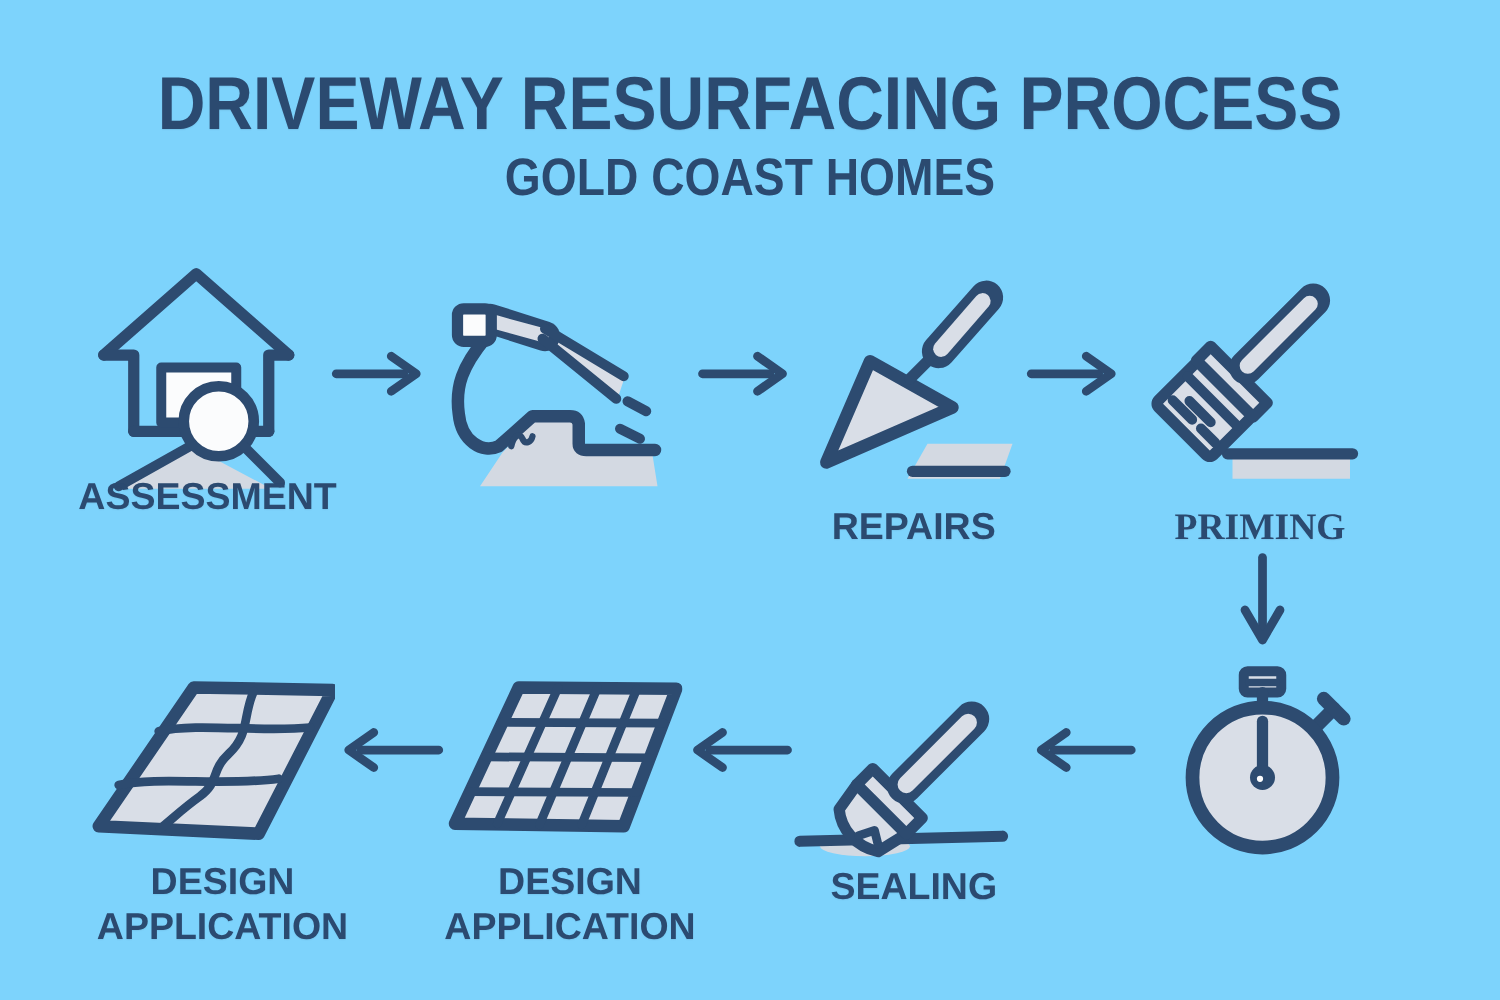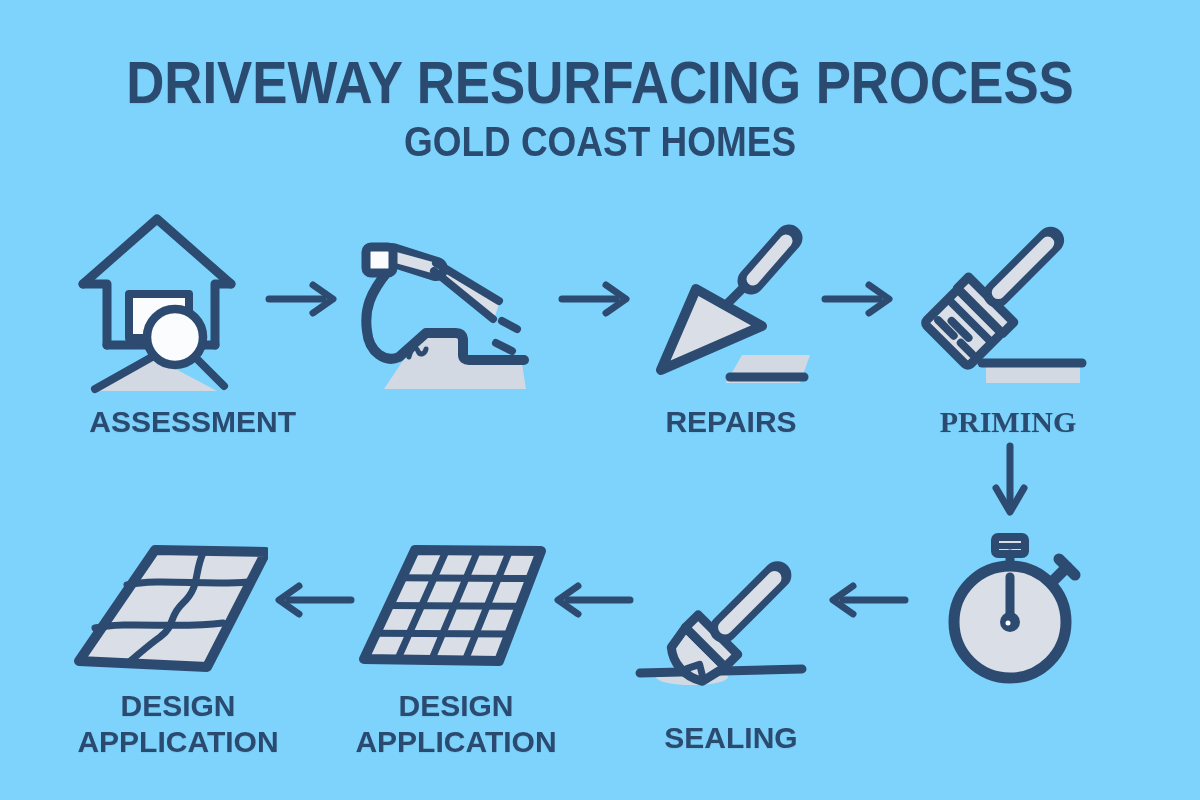--- a/index.html
+++ b/index.html
@@ -102,21 +102,21 @@
         <path d="M 21,18 L 21,42" stroke="#2d4b70" stroke-width="8"></path>
         <path d="M 12,40 L 12,56" stroke="#2d4b70" stroke-width="8"></path>
         <path d="M 34,3 L 34,59" stroke="#2d4b70" stroke-width="8"></path>
         <rect x="48" y="-1" width="16" height="64" fill="#d9dee7" stroke="#2d4b70" stroke-width="9"></rect>
         <path d="M 72,31 L 148,31" stroke="#2d4b70" stroke-width="27"></path>
         <path d="M 74,31 L 144,31" stroke="#d9dee7" stroke-width="13"></path>
       </g>
     </svg>
   </div>
 
-  <div class="step-label" style="left:36px;top:404px;text-align:right;">ASSESSMENT</div>
+  <div class="step-label" style="left:36px;top:380px;">ASSESSMENT</div>
   <div class="step-label" style="left:601px;top:404px;">REPAIRS</div>
   <div class="step-label" style="left:878px;top:404px;font-family:Liberation Serif, serif;">PRIMING</div>
 
   <div class="arrow" style="left:261px;top:277px;width:80px;height:44px;">
     <svg viewBox="0 0 80 44" fill="none" stroke="#2d4b70" stroke-width="7" stroke-linecap="round" stroke-linejoin="round">
       <path d="M 8,22 L 62,22"></path>
         <path d="M 52,8 L 72,22 L 52,36"></path>
     </svg>
   </div>
   <div class="arrow" style="left:554px;top:277px;width:80px;height:44px;">
@@ -181,21 +181,21 @@
 
   <div class="icon-box" style="left:68px;top:525px;width:200px;height:160px;">
     <svg viewBox="0 0 200 160" fill="none" stroke-linecap="round" stroke-linejoin="round">
       <path d="M 11,136 L 87,25 L 198,27 L 139,142 Z" fill="#d9dee7" stroke="#2d4b70" stroke-width="10"></path>
       <path d="M 135,28 C 126,48 132,62 115,78 C 100,92 108,100 92,112 C 78,122 70,130 60,138" stroke="#2d4b70" stroke-width="7"></path>
       <path d="M 59,60 C 90,53 140,61 180,57" stroke="#2d4b70" stroke-width="7"></path>
       <path d="M 27,103 C 60,96 110,104 155,98" stroke="#2d4b70" stroke-width="7"></path>
     </svg>
   </div>
 
-  <div class="step-label" style="left:601px;top:720px;">SEALING</div>
+  <div class="step-label" style="left:601px;top:692px;">SEALING</div>
   <div class="step-label" style="left:326px;top:688px;">DESIGN APPLICATION</div>
   <div class="step-label" style="left:48px;top:688px;">DESIGN APPLICATION</div>
 
   <div class="arrow" style="left:823px;top:578px;width:90px;height:44px;">
     <svg viewBox="0 0 90 44" fill="none" stroke="#2d4b70" stroke-width="7" stroke-linecap="round" stroke-linejoin="round">
       <path d="M 82,22 L 20,22"></path>
         <path d="M 30,8 L 10,22 L 30,36"></path>
     </svg>
   </div>
   <div class="arrow" style="left:548px;top:578px;width:90px;height:44px;">

